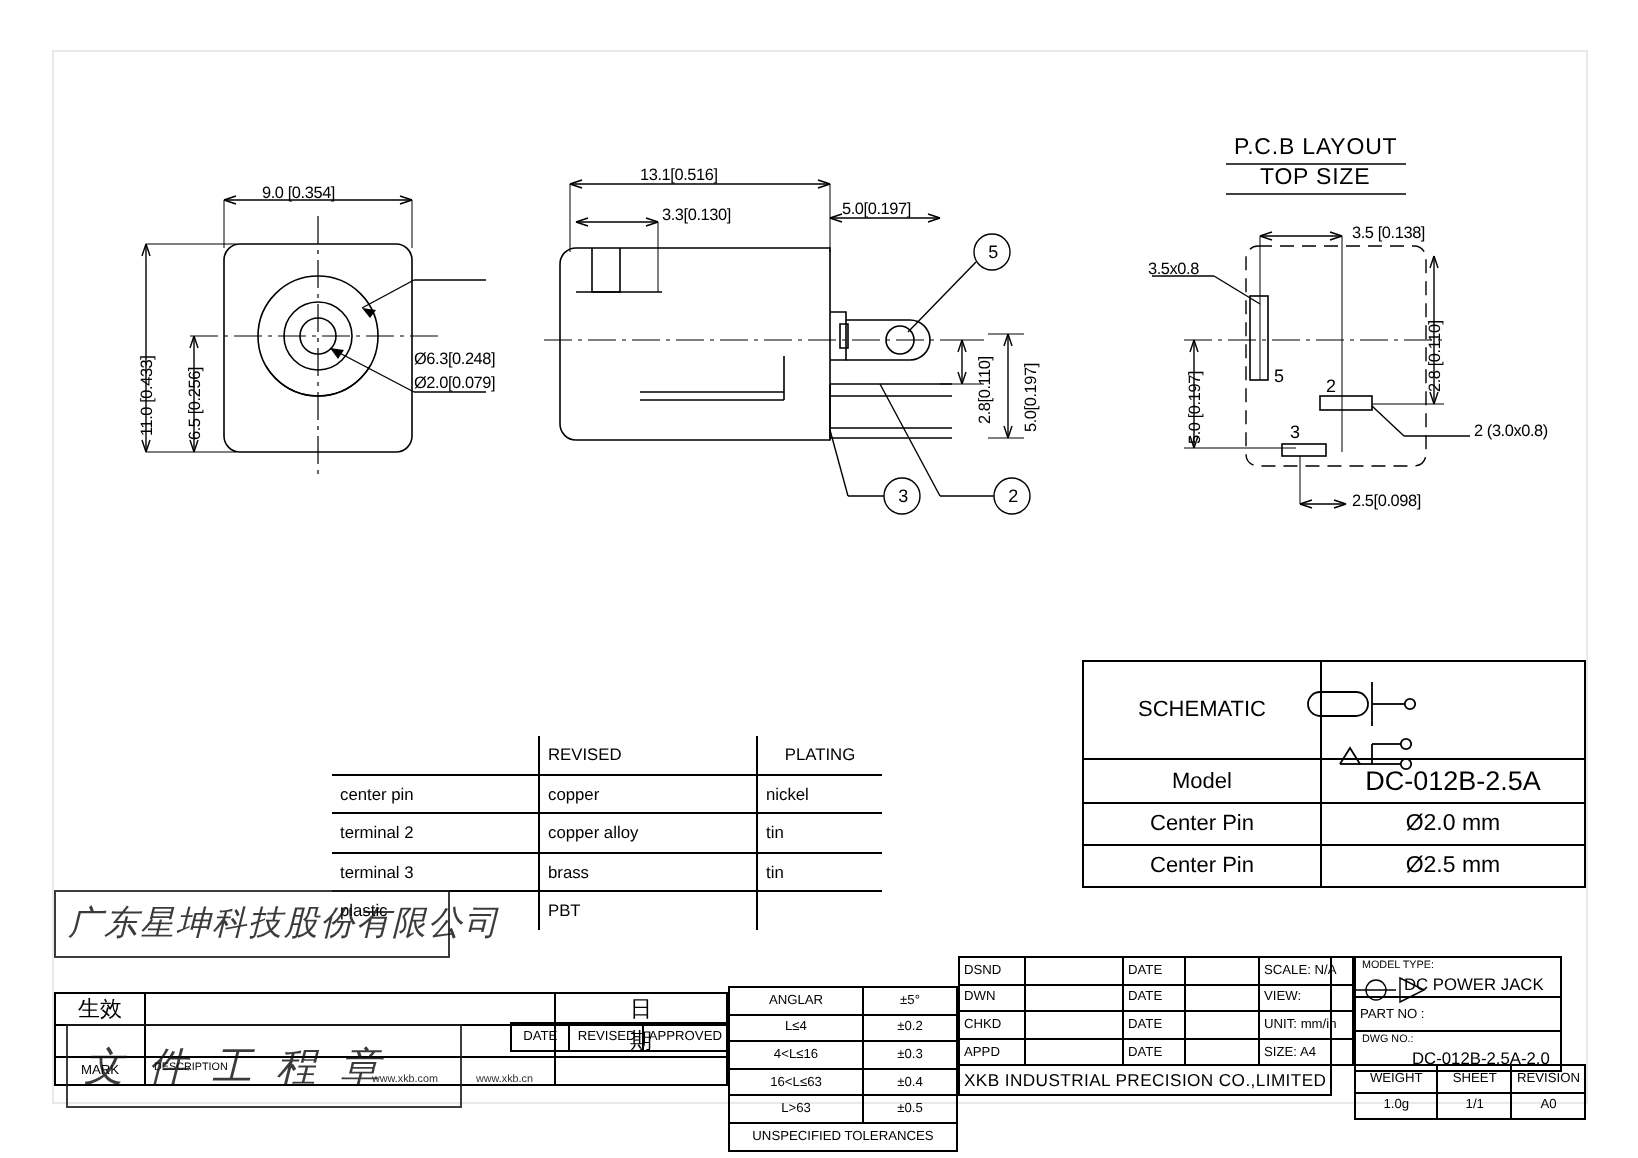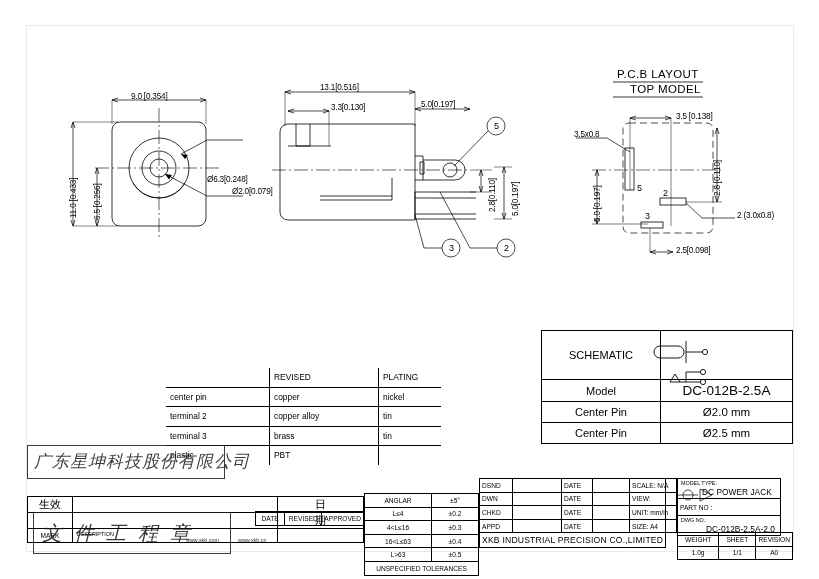--- a/index.html
+++ b/index.html
@@ -245,49 +245,49 @@
       <path d="M700 489 l12 6 l-12 6 z"></path>
     </g>
 
   </g>
 </svg>
 
 <div class="txt dim" style="left:131px;top:93px;">9.0 [0.354]</div>
 <div class="txt dimv" style="left:70px;top:218px;">11.0 [0.433]</div>
 <div class="txt dimv" style="left:94px;top:220px;">6.5 [0.256]</div>
 <div class="txt dim" style="left:207px;top:132px;margin-top:44px;">Ø6.3[0.248]</div>
-<div class="txt dim" style="left:207px;top:188px;padding-left:25px;">Ø2.0[0.079]</div>
+<div class="txt dim" style="left:207px;top:188px;">Ø2.0[0.079]</div>
 
 <div class="txt dim" style="left:320px;top:84px;">13.1[0.516]</div>
 <div class="txt dim" style="left:331px;top:104px;">3.3[0.130]</div>
 <div class="txt dim" style="left:421px;top:101px;">5.0[0.197]</div>
 <div class="txt dimv" style="left:489px;top:212px;">2.8[0.110]</div>
 <div class="txt dimv" style="left:512px;top:216px;">5.0[0.197]</div>
 <div class="txt dim ctr" style="left:493px;top:122px;width:7px;font-size:9px;">5</div>
 <div class="txt dim ctr" style="left:448px;top:244px;width:7px;font-size:9px;">3</div>
 <div class="txt dim ctr" style="left:503px;top:244px;width:7px;font-size:9px;">2</div>
 
 <div class="txt hdr" style="left:617px;top:69px;">P.C.B LAYOUT</div>
-<div class="txt hdr" style="left:630px;top:84px;">TOP MODEL</div>
+<div class="txt hdr" style="left:630px;top:84px;">TOP SIZE</div>
 <div class="txt dim" style="left:676px;top:113px;">3.5 [0.138]</div>
 <div class="txt dimv" style="left:714px;top:196px;">2.8 [0.110]</div>
 <div class="txt dimv" style="left:594px;top:222px;">5.0 [0.197]</div>
 <div class="txt dim" style="left:676px;top:247px;">2.5[0.098]</div>
 <div class="txt dim" style="left:574px;top:131px;">3.5x0.8</div>
 <div class="txt dim" style="left:737px;top:212px;">2 (3.0x0.8)</div>
 <div class="txt dim" style="left:637px;top:184px;font-size:9px;">5</div>
 <div class="txt dim" style="left:663px;top:189px;font-size:9px;">2</div>
 <div class="txt dim" style="left:645px;top:212px;font-size:9px;">3</div>
 
 <table class="tbl matw" style="left:166px;top:368px;width:275px;">
   <tbody>
       <tr>
     <td style="width:95px;border-left:none;border-top:none;"></td>
     <td style="width:100px;border-top:none;">REVISED</td>
-    <td style="border-top:none;border-right:none;">PLATING</td>
+    <td style="border-top:none;border-right:none;text-align:center;">PLATING</td>
   </tr>
   <tr>
     <td style="border-left:none;">center pin</td>
     <td>copper</td>
     <td style="border-right:none;">nickel</td>
   </tr>
   <tr>
     <td style="border-left:none;">terminal 2</td>
     <td>copper alloy</td>
     <td style="border-right:none;">tin</td>

